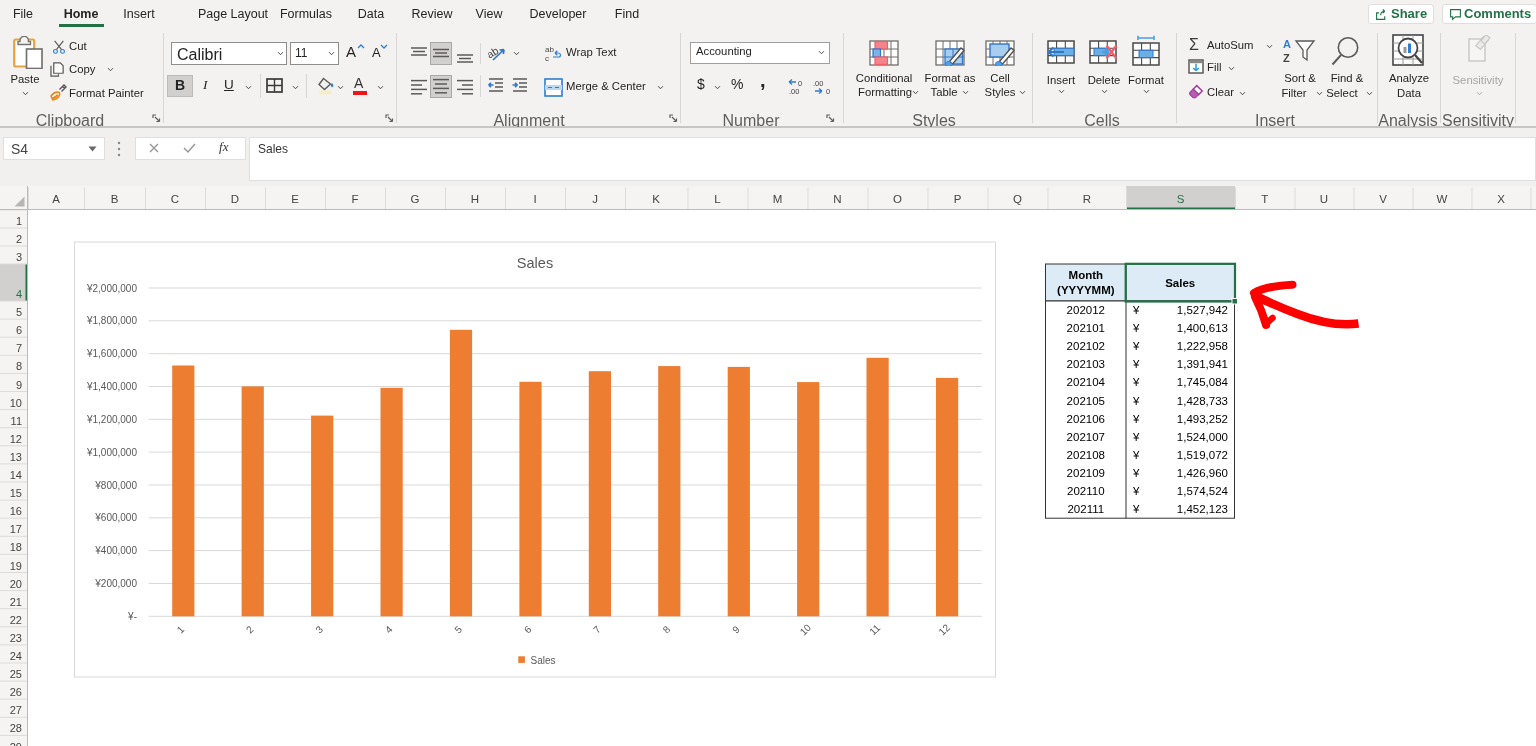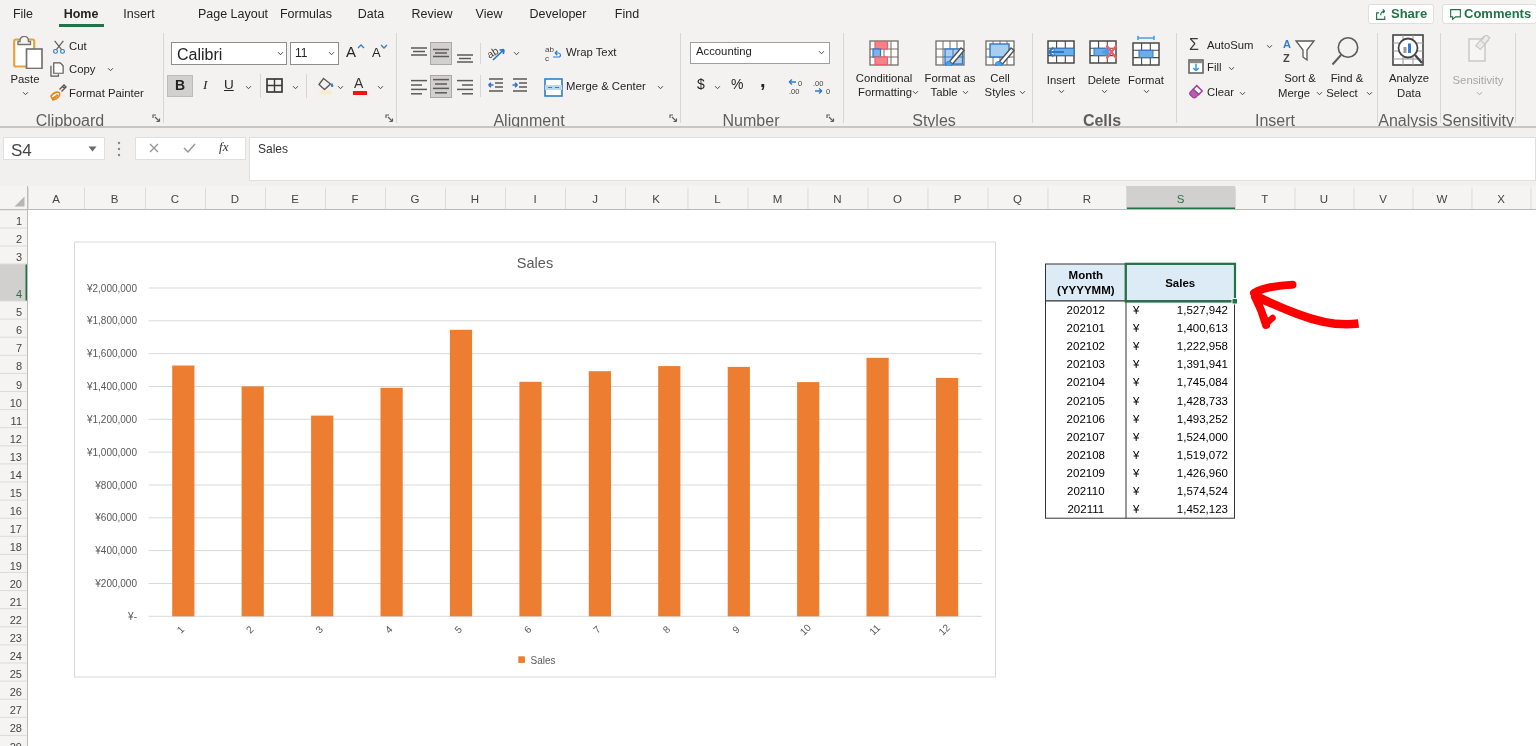--- a/index.html
+++ b/index.html
@@ -46,21 +46,21 @@
 <div class="gsep" style="left:1032.3px;top:33px;"></div>
 <div class="gsep" style="left:1176px;top:33px;"></div>
 <div class="gsep" style="left:1377.2px;top:33px;"></div>
 <div class="gsep" style="left:1440px;top:33px;"></div>
 <div class="gsep" style="left:1515.3px;top:33px;"></div>
 <div class="grouplabel" style="left:70px;">Clipboard</div>
 <div class="grouplabel" style="left:270px;margin-top:28px;">Font</div>
 <div class="grouplabel" style="left:529px;">Alignment</div>
 <div class="grouplabel" style="left:751px;">Number</div>
 <div class="grouplabel" style="left:934px;">Styles</div>
-<div class="grouplabel" style="left:1102px;font-weight:bold;">Cells</div>
+<div class="grouplabel" style="left:1102px;">Cells</div>
 <div class="grouplabel" style="left:1275px;">Insert</div>
 <div class="grouplabel" style="left:1408px;">Analysis</div>
 <div class="grouplabel" style="left:1478px;">Sensitivity</div>
 <svg class="abs" style="left:152px;top:114px" width="9" height="9" viewBox="0 0 9 9">
     <path d="M1 4 L1 1 L4 1" stroke="#605e5c" stroke-width="1.2" fill="none"></path>
     <path d="M3 3 L7.5 7.5 M7.5 7.5 L7.5 4.4 M7.5 7.5 L4.4 7.5" stroke="#605e5c" stroke-width="1.2" fill="none"></path>
   </svg>
 <svg class="abs" style="left:385px;top:114px" width="9" height="9" viewBox="0 0 9 9">
     <path d="M1 4 L1 1 L4 1" stroke="#605e5c" stroke-width="1.2" fill="none"></path>
     <path d="M3 3 L7.5 7.5 M7.5 7.5 L7.5 4.4 M7.5 7.5 L4.4 7.5" stroke="#605e5c" stroke-width="1.2" fill="none"></path>
@@ -328,21 +328,21 @@
 <div class="btxt" style="left:1207px;top:86px;">Clear</div>
 <svg class="abs" style="left:1239px;top:89.5px" width="7" height="7" viewBox="0 0 8 8">
     <path d="M1.2 2.5 L4 5.4 L6.8 2.5" stroke="#444" stroke-width="1.1" fill="none"></path>
   </svg>
 <svg class="abs" style="left:1283px;top:38px" width="34" height="26" viewBox="0 0 34 26">
     <text x="0" y="10" font-size="11" font-weight="bold" fill="#2f7cd0" font-family="Liberation Sans">A</text>
     <text x="0" y="24" font-size="11" font-weight="bold" fill="#444" font-family="Liberation Sans">Z</text>
     <path d="M13 3 L31 3 L24 12 L24 22 L20 19 L20 12 Z" fill="#fff" stroke="#5c5a58" stroke-width="1.3"></path>
   </svg>
 <div class="bigtxt" style="left:1240px;top:72px;width:120px;">Sort &amp;</div>
-<div class="bigtxt" style="left:1234px;top:87px;width:120px;">Merge</div>
+<div class="bigtxt" style="left:1234px;top:87px;width:120px;">Filter</div>
 <svg class="abs" style="left:1316px;top:90px" width="7" height="7" viewBox="0 0 8 8">
     <path d="M1.2 2.5 L4 5.4 L6.8 2.5" stroke="#444" stroke-width="1.1" fill="none"></path>
   </svg>
 <svg class="abs" style="left:1330px;top:35px" width="30" height="31" viewBox="0 0 30 31">
     <circle cx="18" cy="12.5" r="9.7" fill="none" stroke="#5c5a58" stroke-width="1.6"></circle>
     <path d="M11 20 L2.5 29.5" stroke="#5c5a58" stroke-width="1.9"></path>
   </svg>
 <div class="bigtxt" style="left:1287px;top:72px;width:120px;">Find &amp;</div>
 <div class="bigtxt" style="left:1282px;top:87px;width:120px;">Select</div>
 <svg class="abs" style="left:1366px;top:90px" width="7" height="7" viewBox="0 0 8 8">
@@ -363,21 +363,21 @@
     <rect x="12" y="2" width="6" height="12" transform="rotate(40 15 8)" fill="#eceae8" stroke="#c8c6c4" stroke-width="1.2"></rect>
     <rect x="16" y="0" width="5" height="8" transform="rotate(40 18 4)" fill="#eceae8" stroke="#c8c6c4" stroke-width="1.2"></rect>
   </svg>
 <div class="bigtxt" style="left:1418px;top:74px;width:120px;color:#a8a6a4;">Sensitivity</div>
 <svg class="abs" style="left:1476px;top:90px" width="7" height="7" viewBox="0 0 8 8">
     <path d="M1.2 2.5 L4 5.4 L6.8 2.5" stroke="#a8a6a4" stroke-width="1.1" fill="none"></path>
   </svg>
 <div class="fbar"></div>
 <div class="abs" style="left:0;top:127px;width:1536px;height:1px;background:#c8c6c4;"></div>
 <div class="whitebox" style="left:3px;top:137px;width:102px;height:23px;"></div>
-<div class="abs" style="left:11px;top:141px;font-size:17px;color:#444;">S4</div>
+<div class="abs" style="left:11px;top:141px;font-size:14px;color:#444;">S4</div>
 <svg class="abs" style="left:88px;top:146px" width="9" height="6" viewBox="0 0 9 6">
     <path d="M0.5 0.5 L8.5 0.5 L4.5 5.5 Z" fill="#6b6967"></path>
   </svg>
 <svg class="abs" style="left:117px;top:141px" width="4" height="16" viewBox="0 0 4 16">
     <circle cx="2" cy="2" r="1.2" fill="#8a8886"></circle>
     <circle cx="2" cy="8" r="1.2" fill="#8a8886"></circle>
     <circle cx="2" cy="14" r="1.2" fill="#8a8886"></circle>
   </svg>
 <div class="whitebox" style="left:135px;top:137px;width:111px;height:23px;"></div>
 <svg class="abs" style="left:148px;top:142px" width="12" height="12" viewBox="0 0 12 12">

